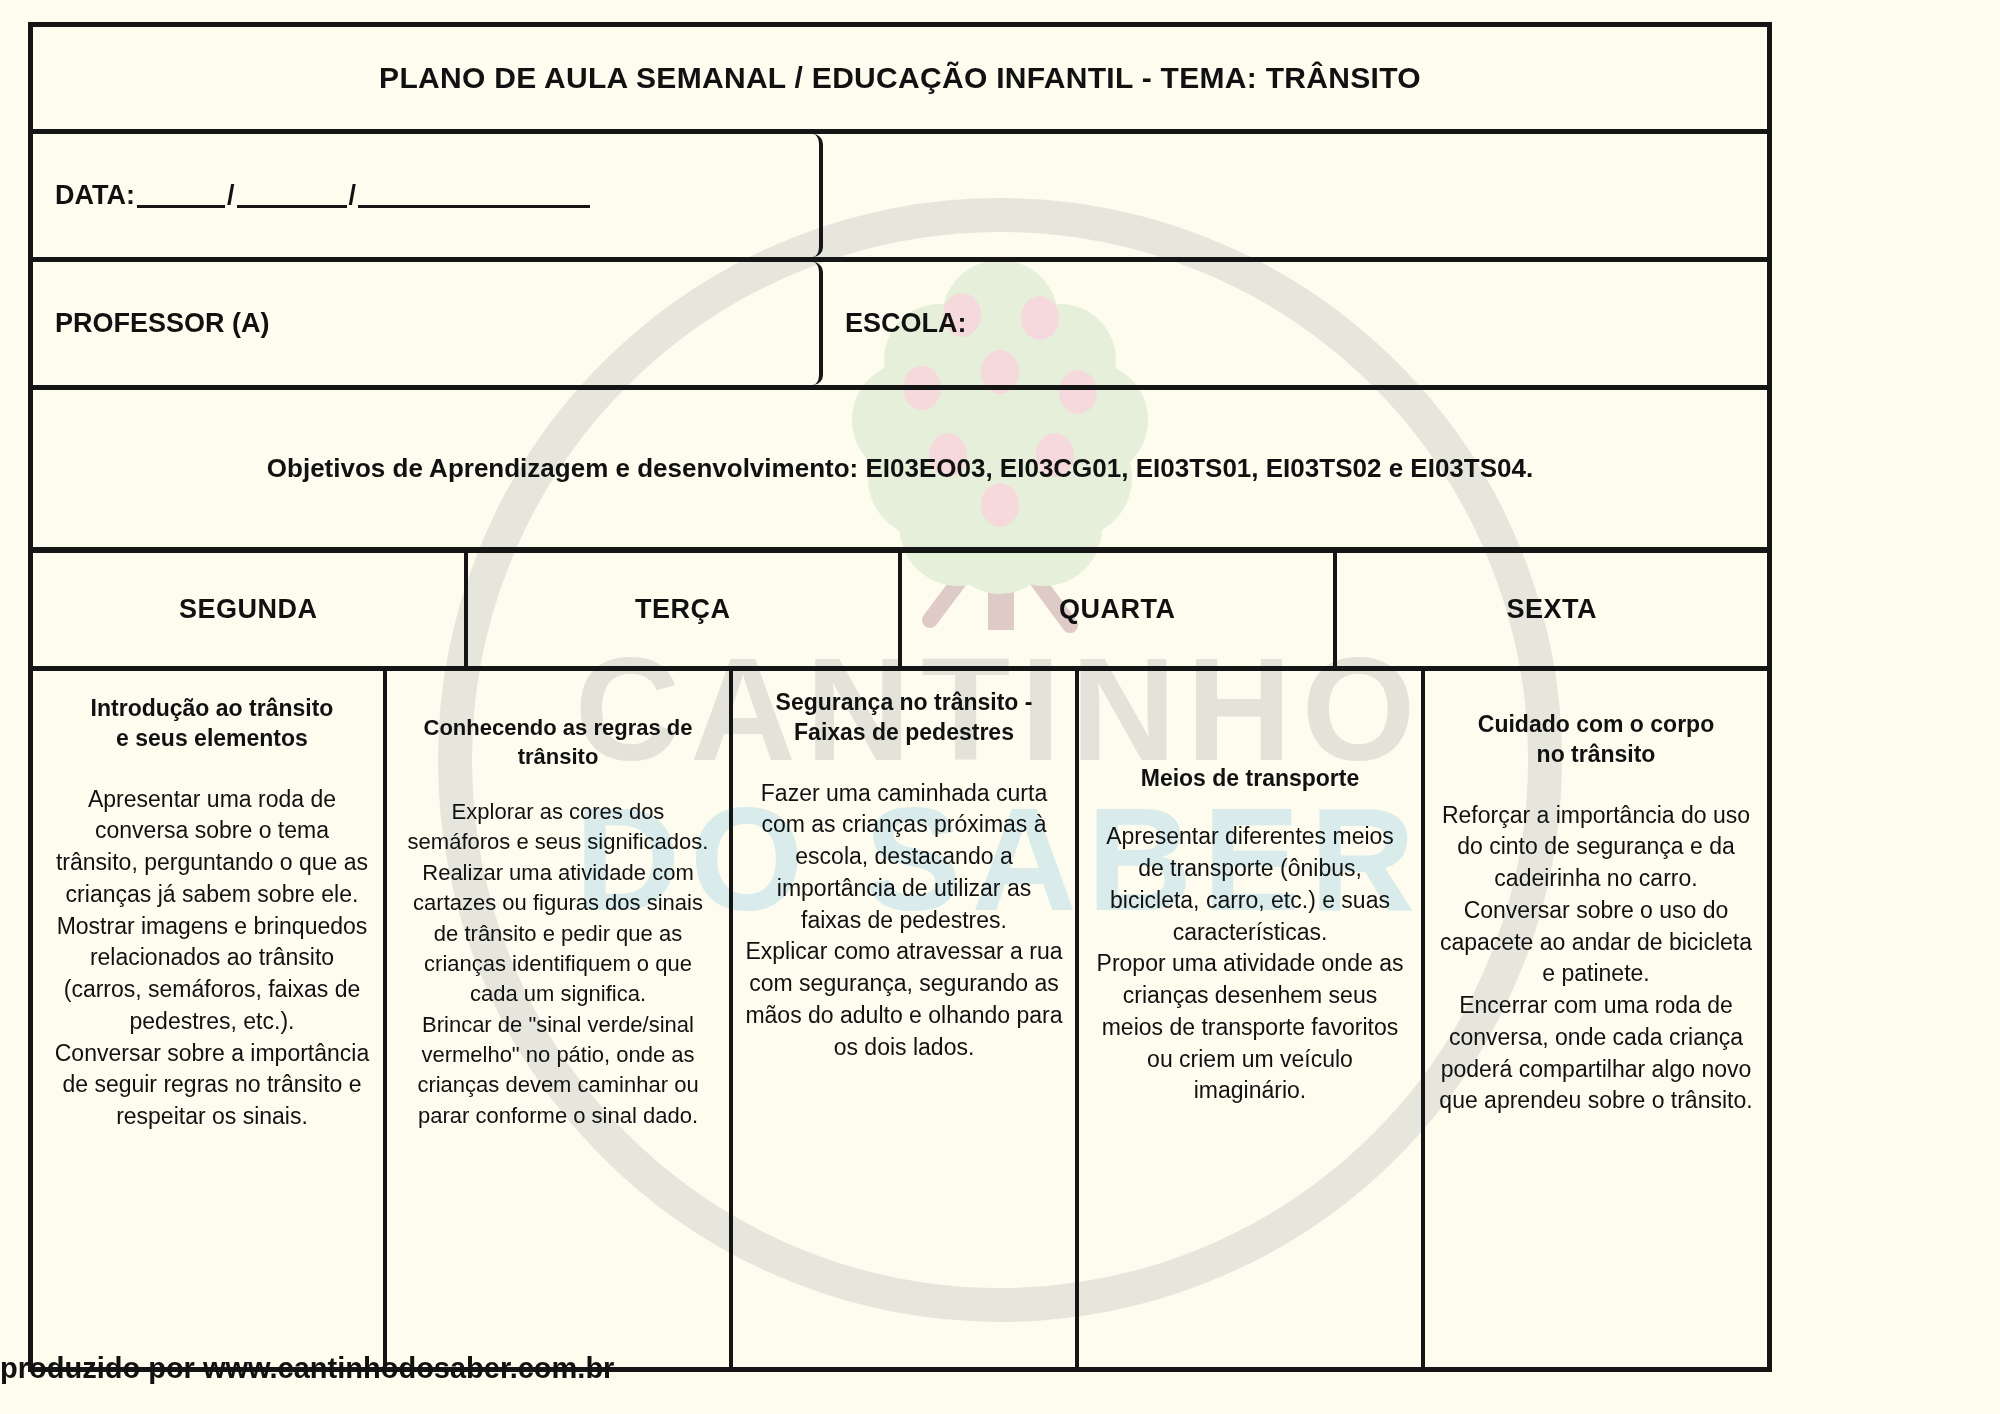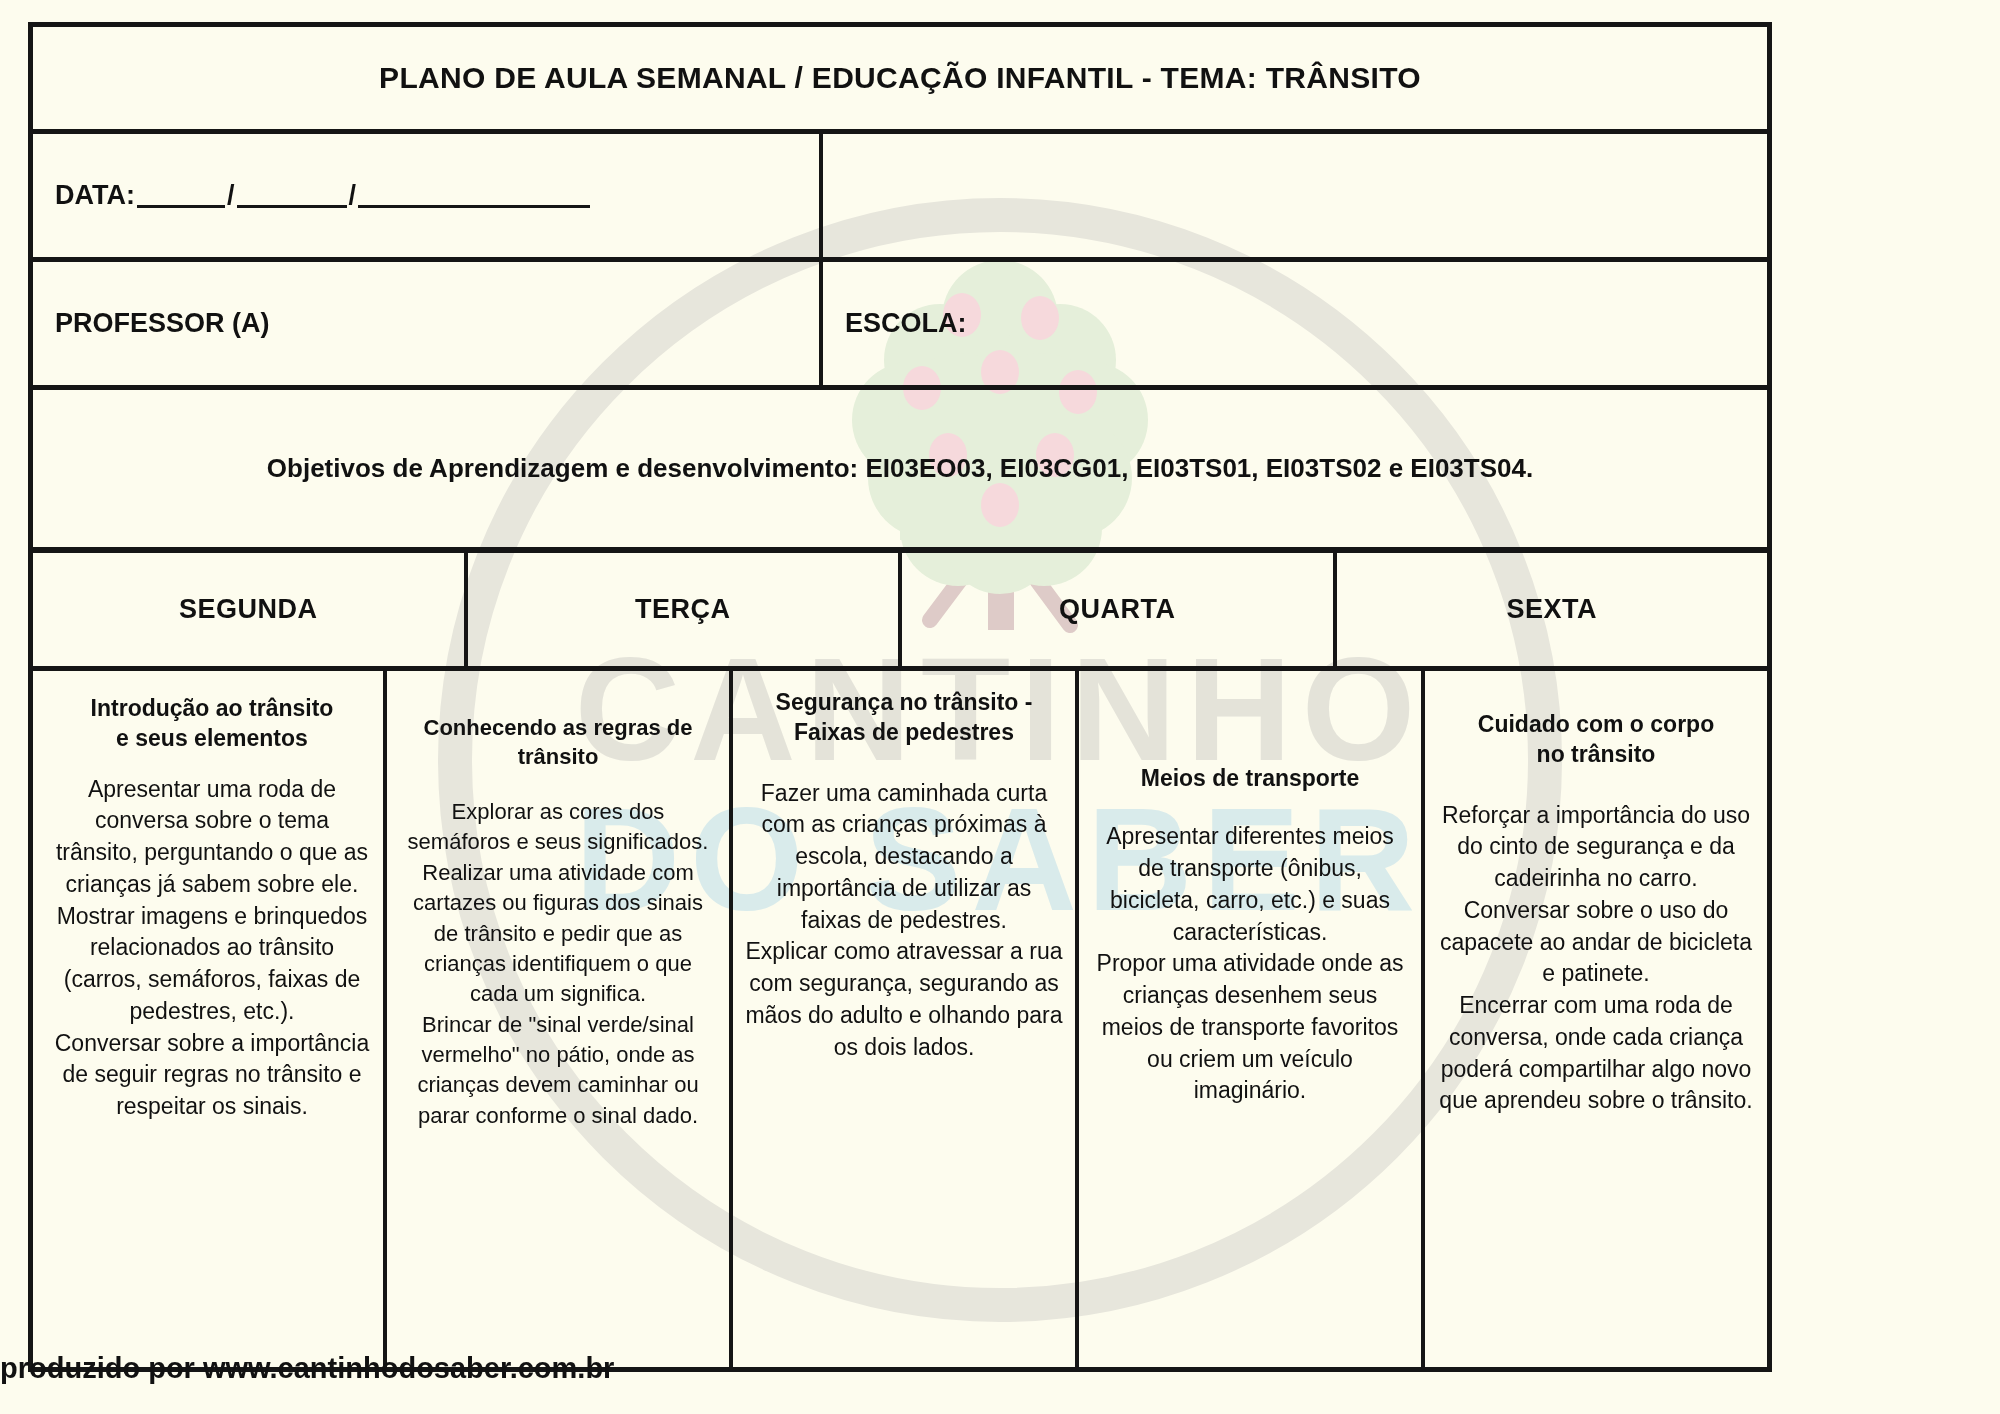--- a/index.html
+++ b/index.html
@@ -63,20 +63,21 @@
     box-sizing: border-box;
   }
   .row-two .cellL {
     width: 790px;
     flex: 0 0 790px;
     border-right: 4px solid #151515;
     display: flex;
     align-items: center;
     padding-left: 22px;
     box-sizing: border-box;
+    border-radius: 10px;
   }
   .row-two .cellR {
     flex: 1 1 auto;
     display: flex;
     align-items: center;
     padding-left: 22px;
     box-sizing: border-box;
   }
   .fieldlabel {
     font-size: 27px;
@@ -155,21 +156,21 @@
   }
   .c-body {
     font-size: 23px;
     line-height: 1.38;
     white-space: pre-line;
     margin-top: 30px;
   }
 
   
   .col0 .c-title { font-size: 23px; margin-top: 6px; }
-  .col0 .c-body  { margin-top: 20px; }
+  .col0 .c-body  { margin-top: 30px; }
   .col1 .c-title { font-size: 22px; margin-top: 26px; }
   .col1 .c-body  { margin-top: 26px; font-size: 22px; }
   .col2 .c-title { font-size: 23px; }
   .col2 .c-body  { margin-top: 30px; }
   .col3 .c-title { font-size: 23px; margin-top: 76px; }
   .col3 .c-body  { margin-top: 28px; }
   .col4 .c-title { font-size: 23px; margin-top: 22px; }
   .col4 .c-body  { margin-top: 30px; }
 
   

